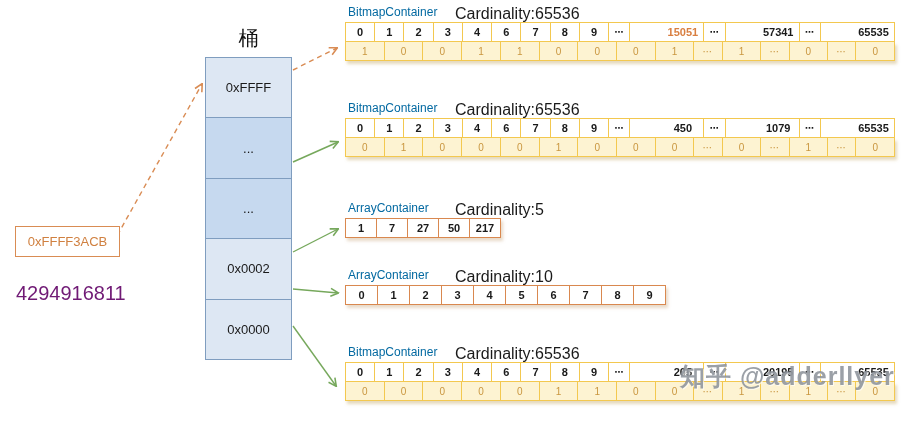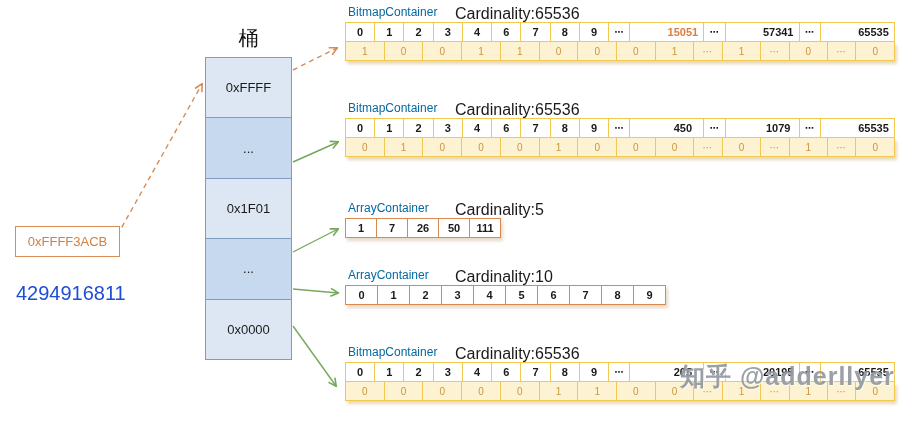--- a/index.html
+++ b/index.html
@@ -8,21 +8,21 @@
     font-family:"Liberation Sans","DejaVu Sans",sans-serif;
   }
   
   #arrows{position:absolute;left:0;top:0;width:902px;height:423px;z-index:1;}
   
   .key-box{
     position:absolute;left:15px;top:226px;width:103px;height:29px;
     border:1px solid #d98c54;color:#d08040;font-size:13px;
     display:flex;align-items:center;justify-content:center;background:#fff;z-index:2;
   }
-  .key-dec{position:absolute;left:16px;top:282px;font-size:20px;color:#1d4ed8;z-index:2;}
+  .key-dec{position:absolute;left:16px;top:282px;font-size:20px;color:#701a75;z-index:2;}
   
   .bucket-title{position:absolute;left:205px;top:25px;width:87px;text-align:center;
     font-size:20px;color:#111;z-index:2;}
   .bucket-col{position:absolute;left:205px;top:57px;width:87px;height:303px;
     display:flex;flex-direction:column;z-index:2;border:1px solid #7f9dbf;box-sizing:border-box;}
   .bucket-cell{flex:1;display:flex;align-items:center;justify-content:center;
     font-size:13px;color:#1a1a1a;border-bottom:1px solid #7f9dbf;box-sizing:border-box;}
   .bucket-cell:last-child{border-bottom:none;}
   .bucket-cell.light{background:#dde7f3;}
   .bucket-cell.dark{background:#c6d9ef;}
@@ -73,22 +73,22 @@
     <line x1="293" y1="326" x2="336" y2="386" stroke="#76a85c" stroke-width="1.4" marker-end="url(#mg)"></line>
   </svg>
 
   <div class="key-box">0xFFFF3ACB</div>
   <div class="key-dec">4294916811</div>
 
   <div class="bucket-title">桶</div>
   <div class="bucket-col">
       <div class="bucket-cell light">0xFFFF</div>
       <div class="bucket-cell dark">...</div>
-      <div class="bucket-cell light">0x1F01</div>
       <div class="bucket-cell dark">...</div>
+      <div class="bucket-cell light">0x0002</div>
       <div class="bucket-cell light">0x0000</div>
     </div>
 
   <div class="tbl" id="t1">
     <span class="tlabel">BitmapContainer</span>
     <span class="tcard">Cardinality:65536</span>
     <div class="row bitmap-row header-row">
         <div class="cell c-sm">0</div>
         <div class="cell c-sm">1</div>
         <div class="cell c-sm">2</div>
@@ -162,23 +162,23 @@
         <div class="cell c-sm">0</div>
       </div>
   </div>
 
   <div class="tbl t3" id="t3">
     <span class="tlabel">ArrayContainer</span>
     <span class="tcard">Cardinality:5</span>
     <div class="row array-row">
         <div class="cell">1</div>
         <div class="cell">7</div>
-        <div class="cell">26</div>
+        <div class="cell">27</div>
         <div class="cell">50</div>
-        <div class="cell">111</div>
+        <div class="cell">217</div>
       </div>
   </div>
 
   <div class="tbl t4" id="t4">
     <span class="tlabel">ArrayContainer</span>
     <span class="tcard">Cardinality:10</span>
     <div class="row array-row">
         <div class="cell">0</div>
         <div class="cell">1</div>
         <div class="cell">2</div>

